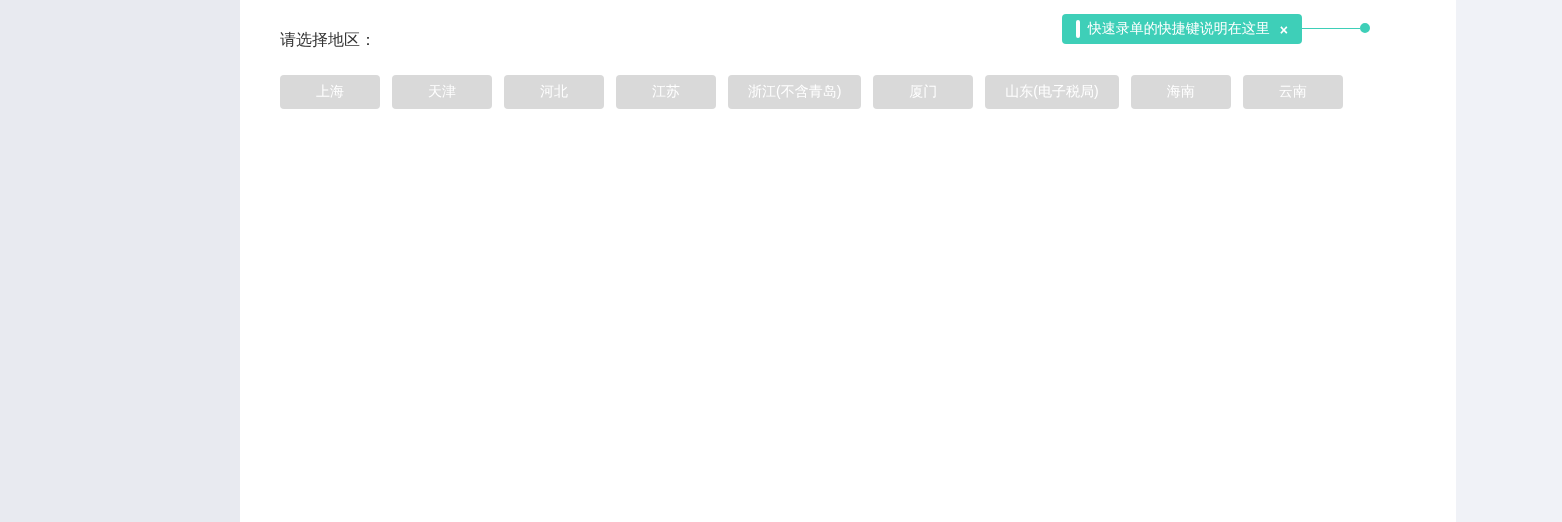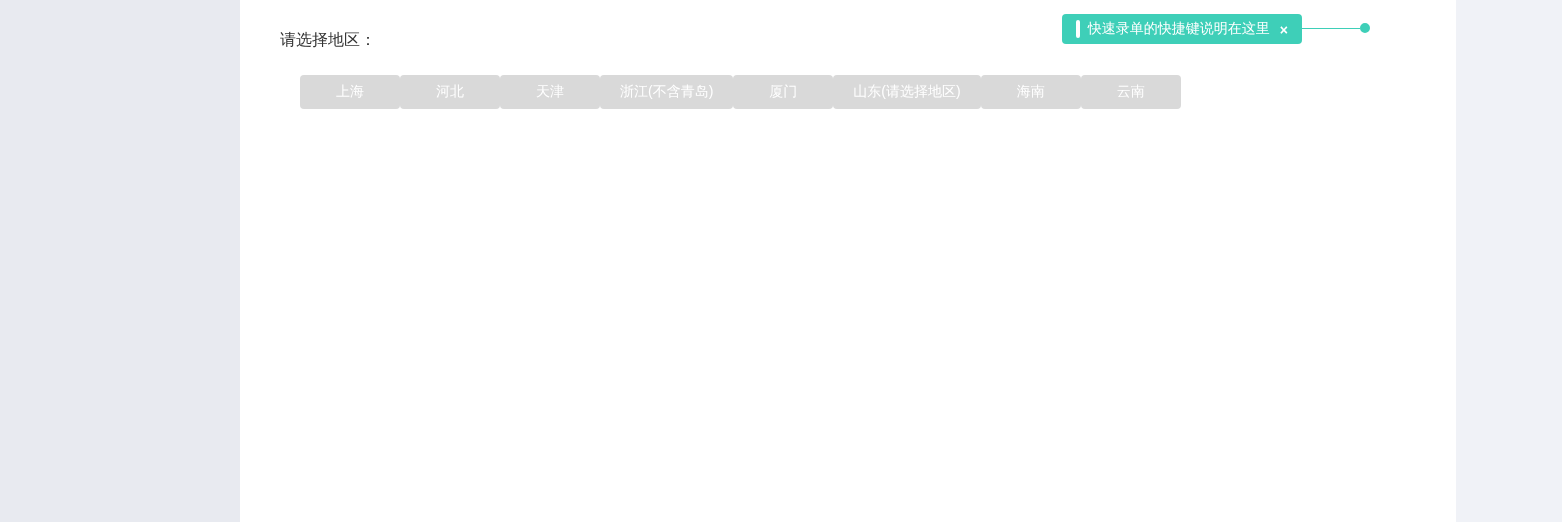--- a/index.html
+++ b/index.html
@@ -39,21 +39,21 @@
     .page-title {
       font-size: 16px;
       color: #333;
       font-weight: normal;
       margin-bottom: 24px;
     }
 
     .region-buttons {
       display: flex;
       flex-wrap: wrap;
-      margin-left: 20px;
+      gap: 12px;
     }
 
     .region-btn {
       background: #d9d9d9;
       border: none;
       border-radius: 4px;
       color: #fff;
       font-size: 14px;
       padding: 8px 20px;
       cursor: pointer;
@@ -120,25 +120,26 @@
 </head>
 <body>
 
 <div class="sidebar"></div>
 
 <div class="main-content">
   <div class="page-title">请选择地区：</div>
 
   <div class="region-buttons">
       <button class="region-btn">上海</button>
+      <button class="region-btn">天津</button>
       <button class="region-btn">河北</button>
-      <button class="region-btn">天津</button>
+      <button class="region-btn">江苏</button>
       <button class="region-btn">浙江(不含青岛)</button>
       <button class="region-btn">厦门</button>
-      <button class="region-btn">山东(请选择地区)</button>
+      <button class="region-btn">山东(电子税局)</button>
       <button class="region-btn">海南</button>
       <button class="region-btn">云南</button>
     </div>
 
 </div>
 
 <div class="tooltip-bar">
   <div class="bar-accent"></div>
   <span>快速录单的快捷键说明在这里</span>
   <span class="close-icon">×</span>

